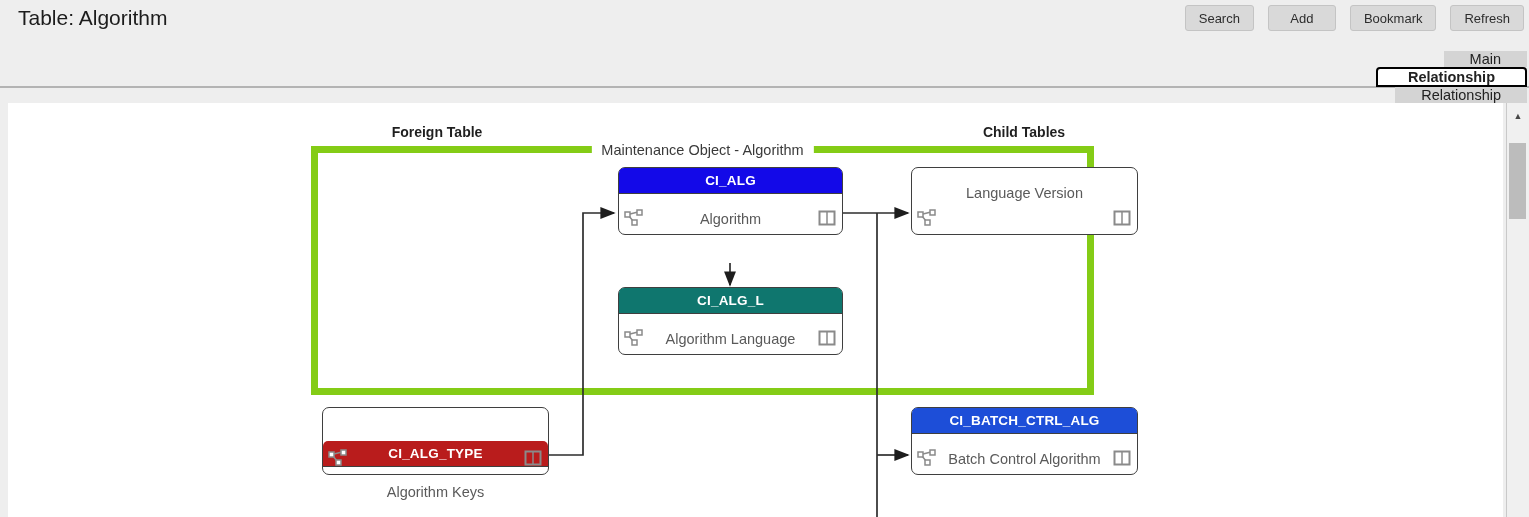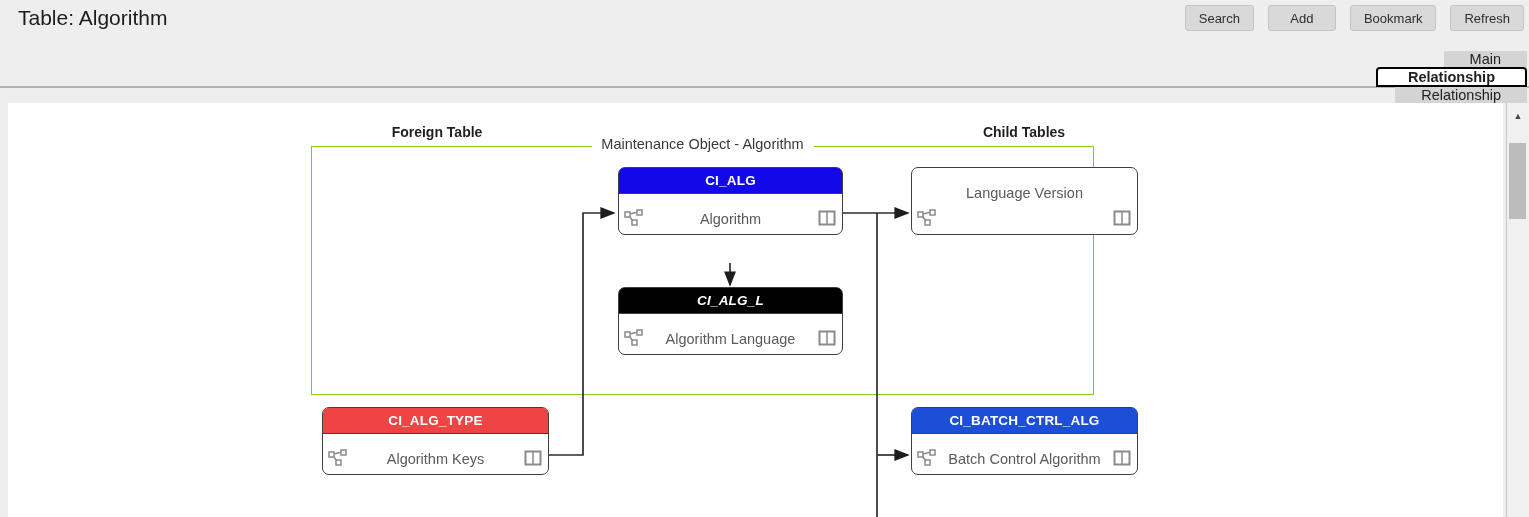--- a/index.html
+++ b/index.html
@@ -72,21 +72,21 @@
     transform: translateX(-50%);
     font-size: 14px; font-weight: 700; color: #1f1f1f;
     z-index: 3; white-space: nowrap;
   }
   .col-label.fk { left: 429px; }
   .col-label.ct { left: 1016px; }
 
   .group-box {
     position: absolute; left: 303px; top: 43px;
     width: 783px; height: 249px;
-    border: 1px solid #84cc16;
+    border: 7px solid #84cc16;
     z-index: 0;
     text-decoration: underline;
   }
   .group-legend {
     position: absolute; left: 50%; top: -11px;
     transform: translateX(-50%);
     background: #ffffff;
     padding: 0 10px;
     font-size: 14.5px; color: #3a3a3a;
     white-space: nowrap;
@@ -211,21 +211,21 @@
       <svg width="19" height="16" viewBox="0 0 19 16">
           <g stroke="#8a8a8a" fill="none">
             <rect x="1.5" y="1.5" width="15" height="13" stroke-width="2"></rect>
             <line x1="9" y1="2" x2="9" y2="14" stroke-width="1.5"></line>
           </g>
         </svg>
     </span>
   </div>
 
   <div class="entity e-alg-l">
-    <div class="entity-header" style="background: #000000; font-style: italic;">CI_ALG_L</div>
+    <div class="entity-header" style="background: #0f766e;">CI_ALG_L</div>
     <div class="entity-body">Algorithm Language</div>
     <span class="icon-bl">
       <svg width="20" height="17" viewBox="0 0 20 17">
           <g stroke="#8a8a8a" stroke-width="1.5" fill="#fff">
             <path d="M6 5 L14 3 M5 7 L9 12" fill="none"></path>
             <rect x="1" y="3" width="5" height="5"></rect>
             <rect x="13" y="1" width="5" height="5"></rect>
             <rect x="8" y="11" width="5" height="5"></rect>
           </g>
         </svg>
@@ -256,21 +256,21 @@
       <svg width="19" height="16" viewBox="0 0 19 16">
           <g stroke="#8a8a8a" fill="none">
             <rect x="1.5" y="1.5" width="15" height="13" stroke-width="2"></rect>
             <line x1="9" y1="2" x2="9" y2="14" stroke-width="1.5"></line>
           </g>
         </svg>
     </span>
   </div>
 
   <div class="entity e-alg-type">
-    <div class="entity-header" style="background: #ef4444;">CI_ALG_TYPE</div>
+    <div class="entity-header" style="background: #b91c1c; margin-top: 33px;">CI_ALG_TYPE</div>
     <div class="entity-body">Algorithm Keys</div>
     <span class="icon-bl">
       <svg width="20" height="17" viewBox="0 0 20 17">
           <g stroke="#8a8a8a" stroke-width="1.5" fill="#fff">
             <path d="M6 5 L14 3 M5 7 L9 12" fill="none"></path>
             <rect x="1" y="3" width="5" height="5"></rect>
             <rect x="13" y="1" width="5" height="5"></rect>
             <rect x="8" y="11" width="5" height="5"></rect>
           </g>
         </svg>

